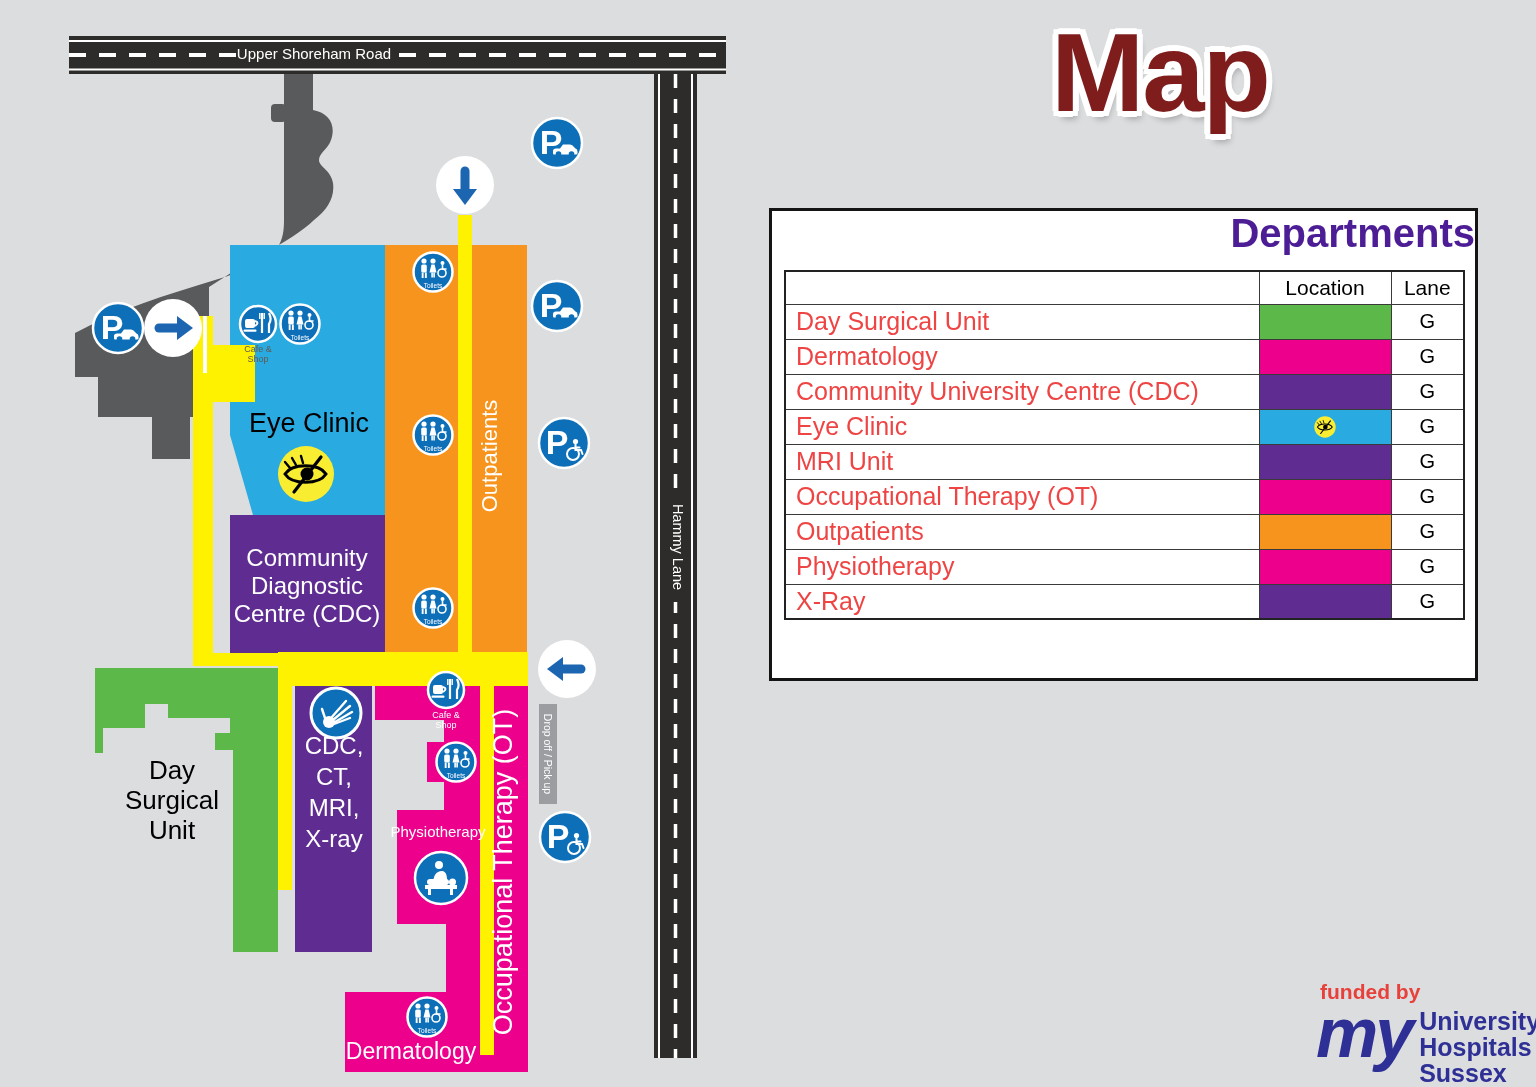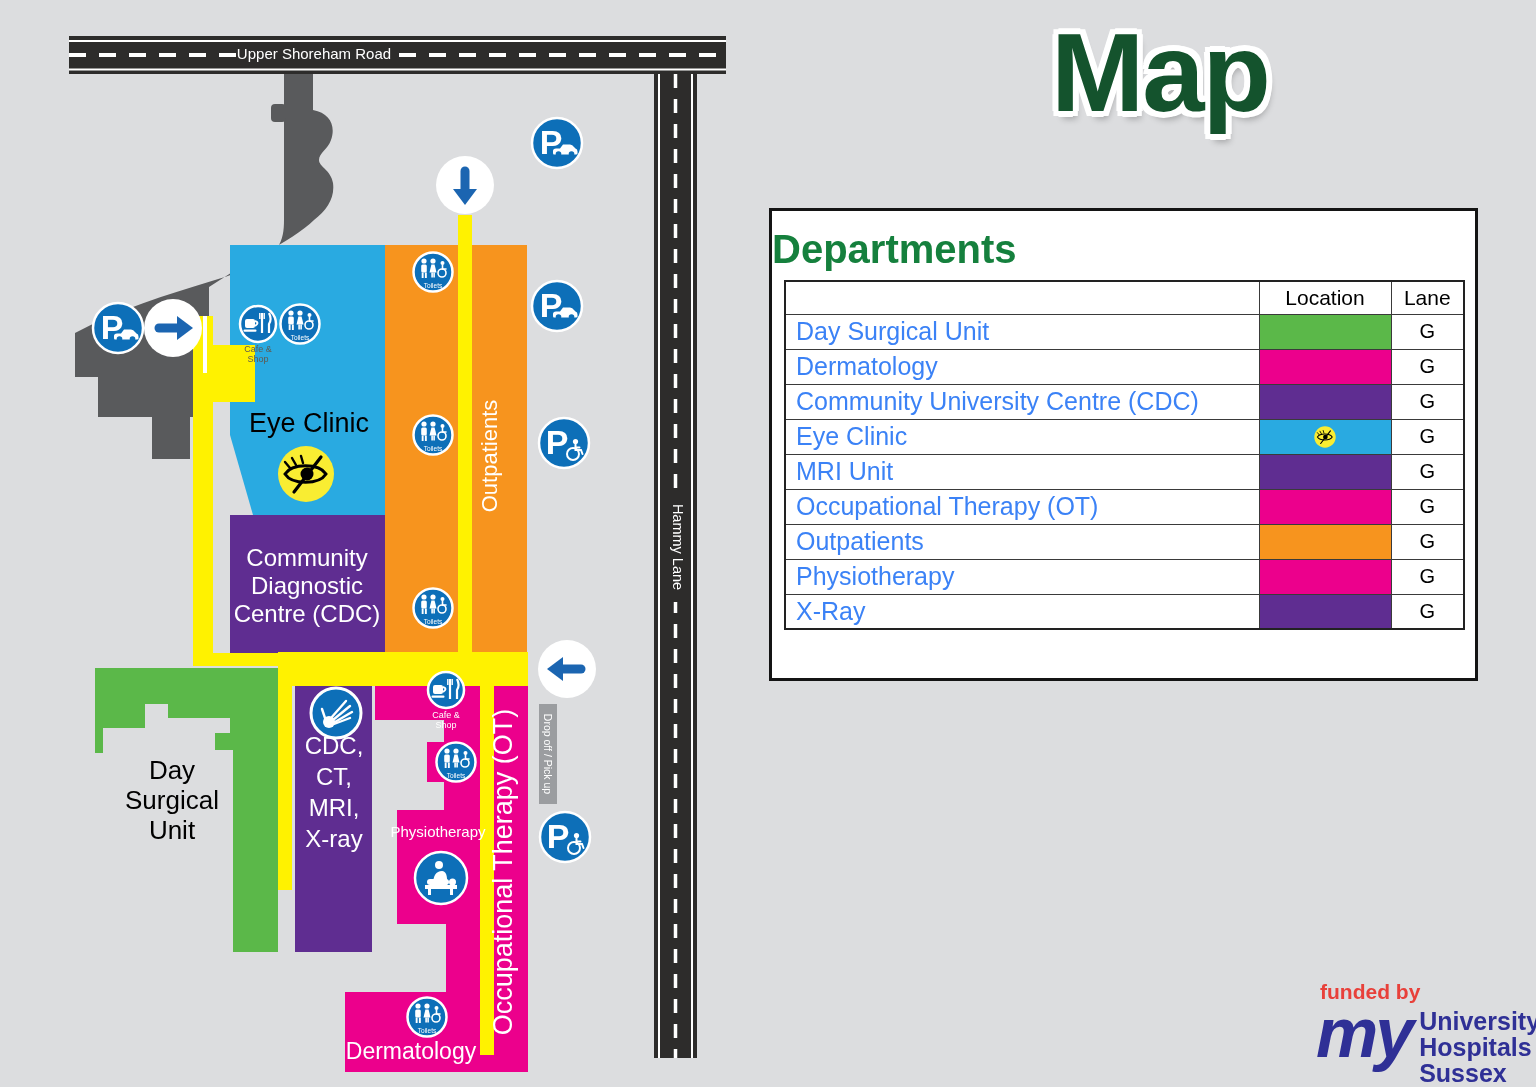--- a/index.html
+++ b/index.html
@@ -1,33 +1,33 @@
 <!DOCTYPE html>
 <html><head>
 <meta charset="utf-8">
 <style>
   html,body{margin:0;padding:0;}
   body{font-family:"Liberation Sans",sans-serif;}
   #stage{position:relative;width:1536px;height:1087px;background:#dcdddf;overflow:hidden;padding-left:41px;}
   #map-svg{position:absolute;left:0;top:0;}
   .map-title{position:absolute;left:1030px;top:8px;width:260px;text-align:center;
-    font-size:112px;font-weight:bold;color:#14532d;letter-spacing:-2px;
+    font-size:112px;font-weight:bold;color:#7f1d1d;letter-spacing:-2px;
     text-shadow:-5px -5px 0 #fff,5px -5px 0 #fff,-5px 5px 0 #fff,5px 5px 0 #fff,0 -6px 0 #fff,0 6px 0 #fff,-6px 0 0 #fff,6px 0 0 #fff,4px 8px 6px rgba(0,0,0,.25);}
   .dept-box{position:absolute;left:769px;top:208px;width:709px;height:473px;background:#fff;
     border:3px solid #141414;box-sizing:border-box;}
-  .dept-title{text-align:left;font-size:40px;font-weight:bold;color:#15803d;margin-top:16px;}
-  table.dept{border-collapse:collapse;table-layout:fixed;margin:8px 12px 0 12px;width:679px;border:2px solid #222;}
+  .dept-title{text-align:right;font-size:40px;font-weight:bold;color:#4c1d95;}
+  table.dept{border-collapse:collapse;table-layout:fixed;margin:14px 12px 0 12px;width:679px;border:2px solid #222;}
   table.dept td,table.dept th{border:1px solid #3a3a3a;box-sizing:border-box;overflow:hidden;}
   table.dept th{height:33px;font-weight:normal;}
   table.dept td{height:35px;}
   .col-name{width:474px;}
   .col-loc{width:132px;}
   .col-floor{width:73px;}
   .hdr{font-size:21px;text-align:center;color:#000;}
-  .name-cell{font-size:25px;padding-left:10px;color:#3b82f6;white-space:nowrap;}
+  .name-cell{font-size:25px;padding-left:10px;color:#ef4444;white-space:nowrap;}
   .floor-cell{font-size:20px;text-align:center;color:#000;}
   .swatch-cell{text-align:center;vertical-align:middle;padding:0;}
   .footer{position:absolute;left:1316px;top:980px;}
   .funded{color:#e8403a;font-size:21px;font-weight:bold;margin-left:4px;}
   .logo-row{display:flex;align-items:flex-start;}
   .logo-my{font-size:70px;font-weight:bold;font-style:italic;color:#2f3096;line-height:58px;letter-spacing:-3px;margin-right:8px;}
   .logo-org{font-size:25px;font-weight:bold;color:#2f3096;line-height:26px;padding-top:4px;}
   svg text{font-family:"Liberation Sans",sans-serif;}
 </style>
 </head>

